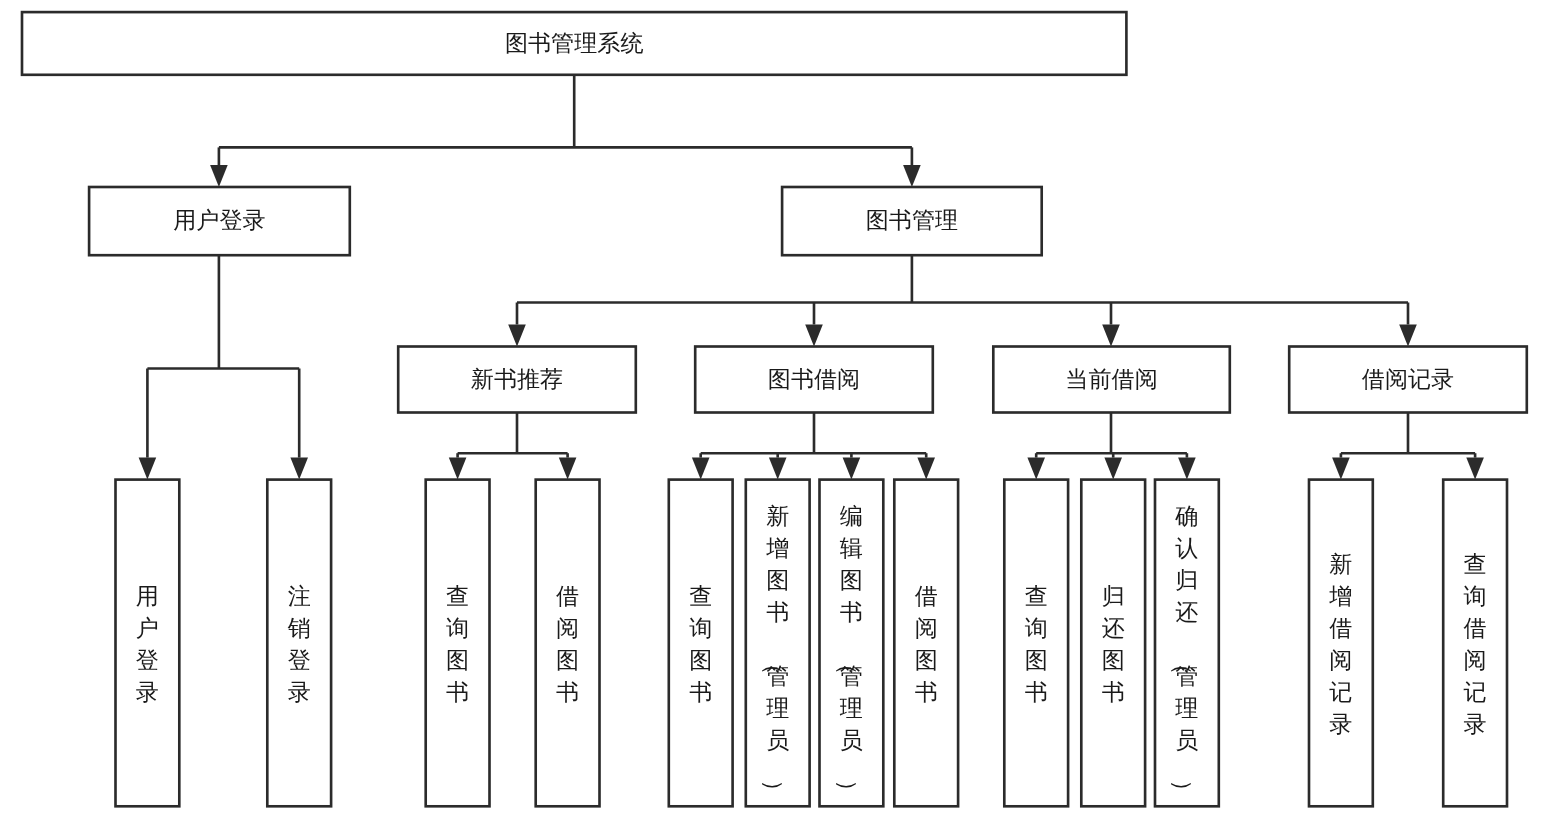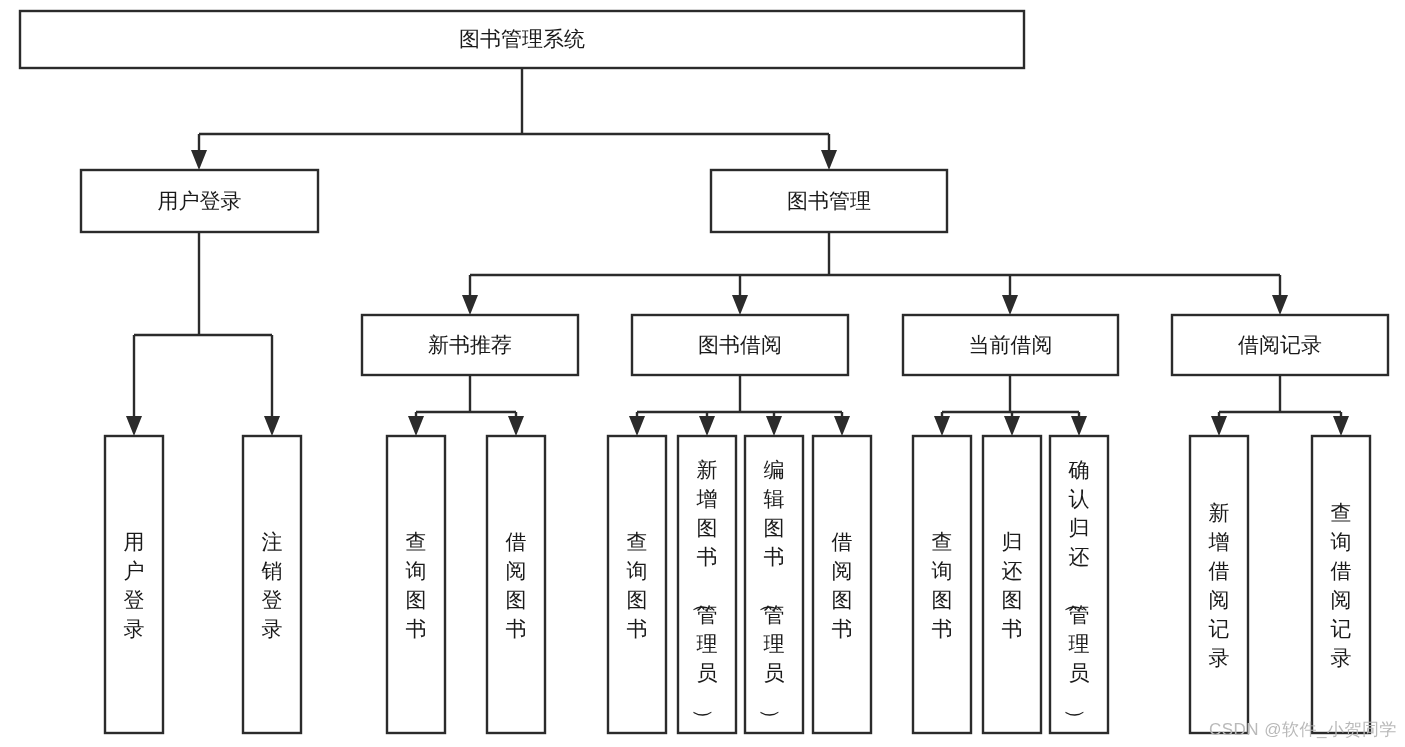--- a/index.html
+++ b/index.html
@@ -202,14 +202,13 @@
         <g>
           <rect x="1190" y="436" width="58" height="297" class="node-box"></rect>
           <text x="1219" y="520.12" class="node-label-v"><tspan x="1219" dy="0">新</tspan><tspan x="1219" dy="29">增</tspan><tspan x="1219" dy="29">借</tspan><tspan x="1219" dy="29">阅</tspan><tspan x="1219" dy="29">记</tspan><tspan x="1219" dy="29">录</tspan></text>
         </g>
         <g>
           <rect x="1312" y="436" width="58" height="297" class="node-box"></rect>
           <text x="1341" y="520.12" class="node-label-v"><tspan x="1341" dy="0">查</tspan><tspan x="1341" dy="29">询</tspan><tspan x="1341" dy="29">借</tspan><tspan x="1341" dy="29">阅</tspan><tspan x="1341" dy="29">记</tspan><tspan x="1341" dy="29">录</tspan></text>
         </g>
       </g>
   </svg>
-  <div class="watermark-text">CSDN @软件_小贺同学</div>
 </div>
 
 </body></html>

